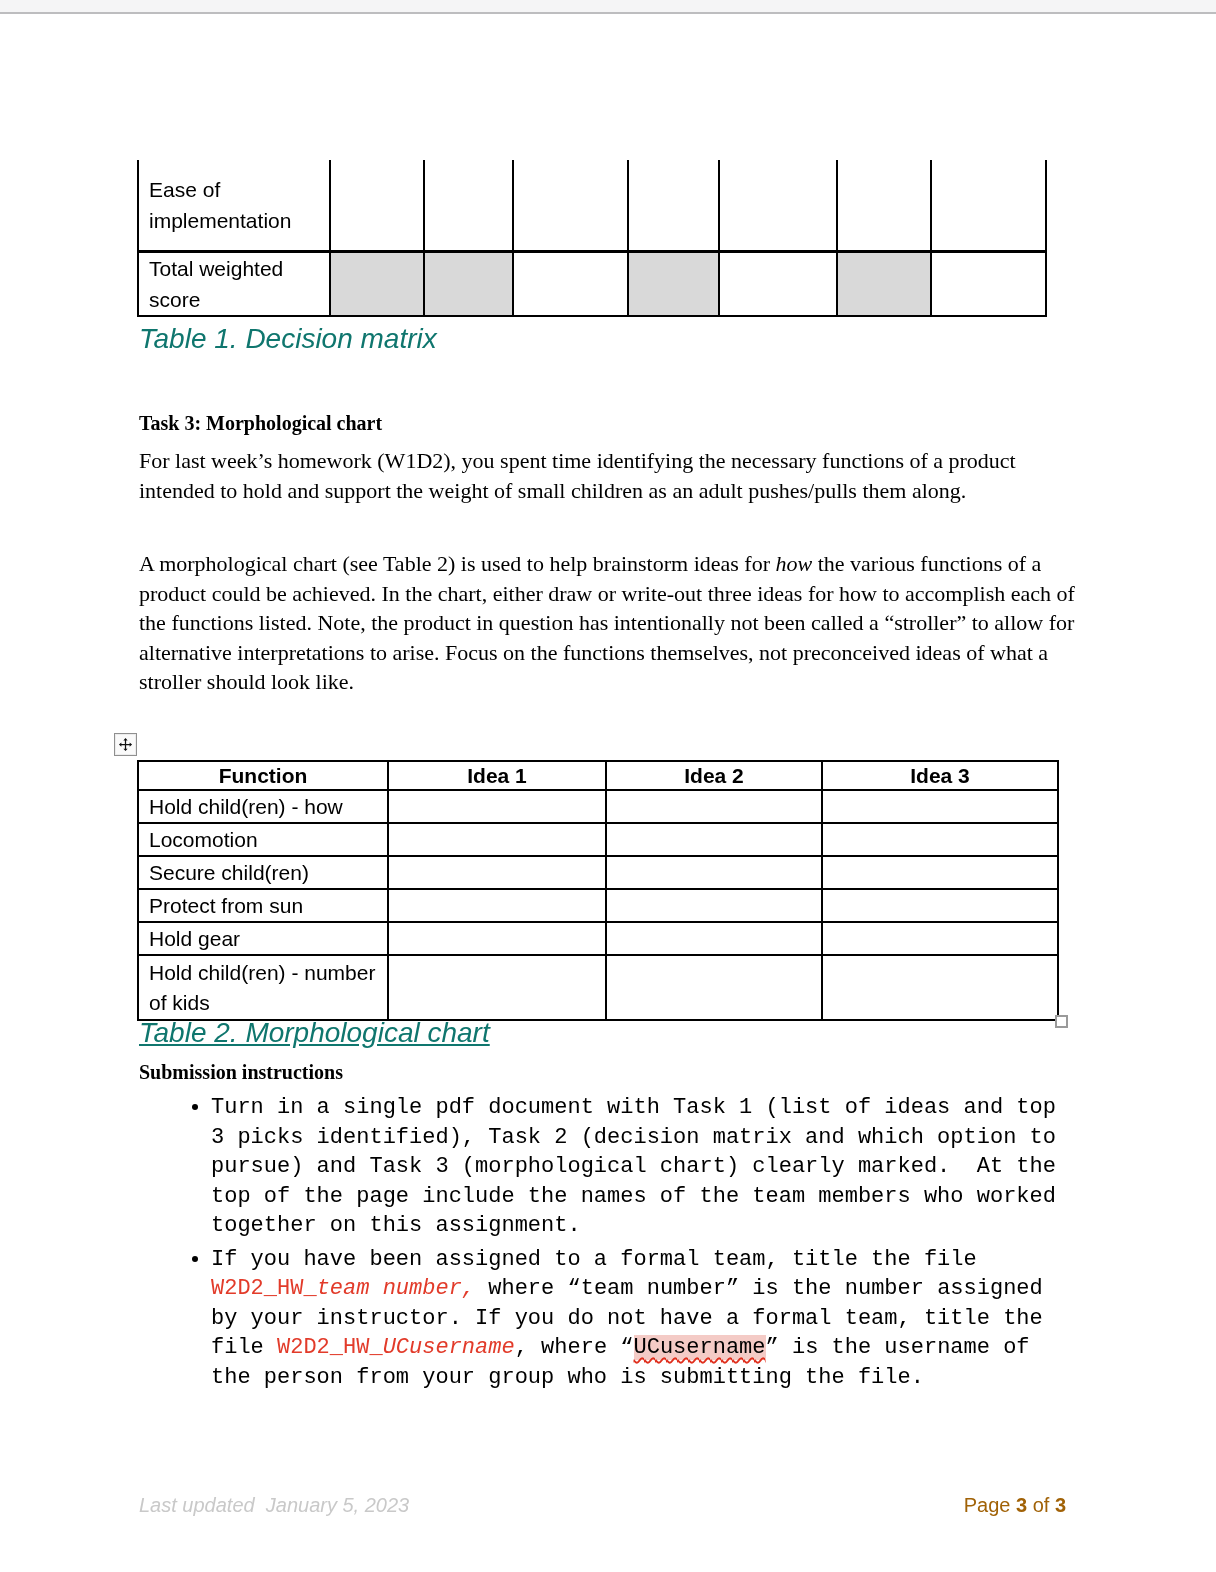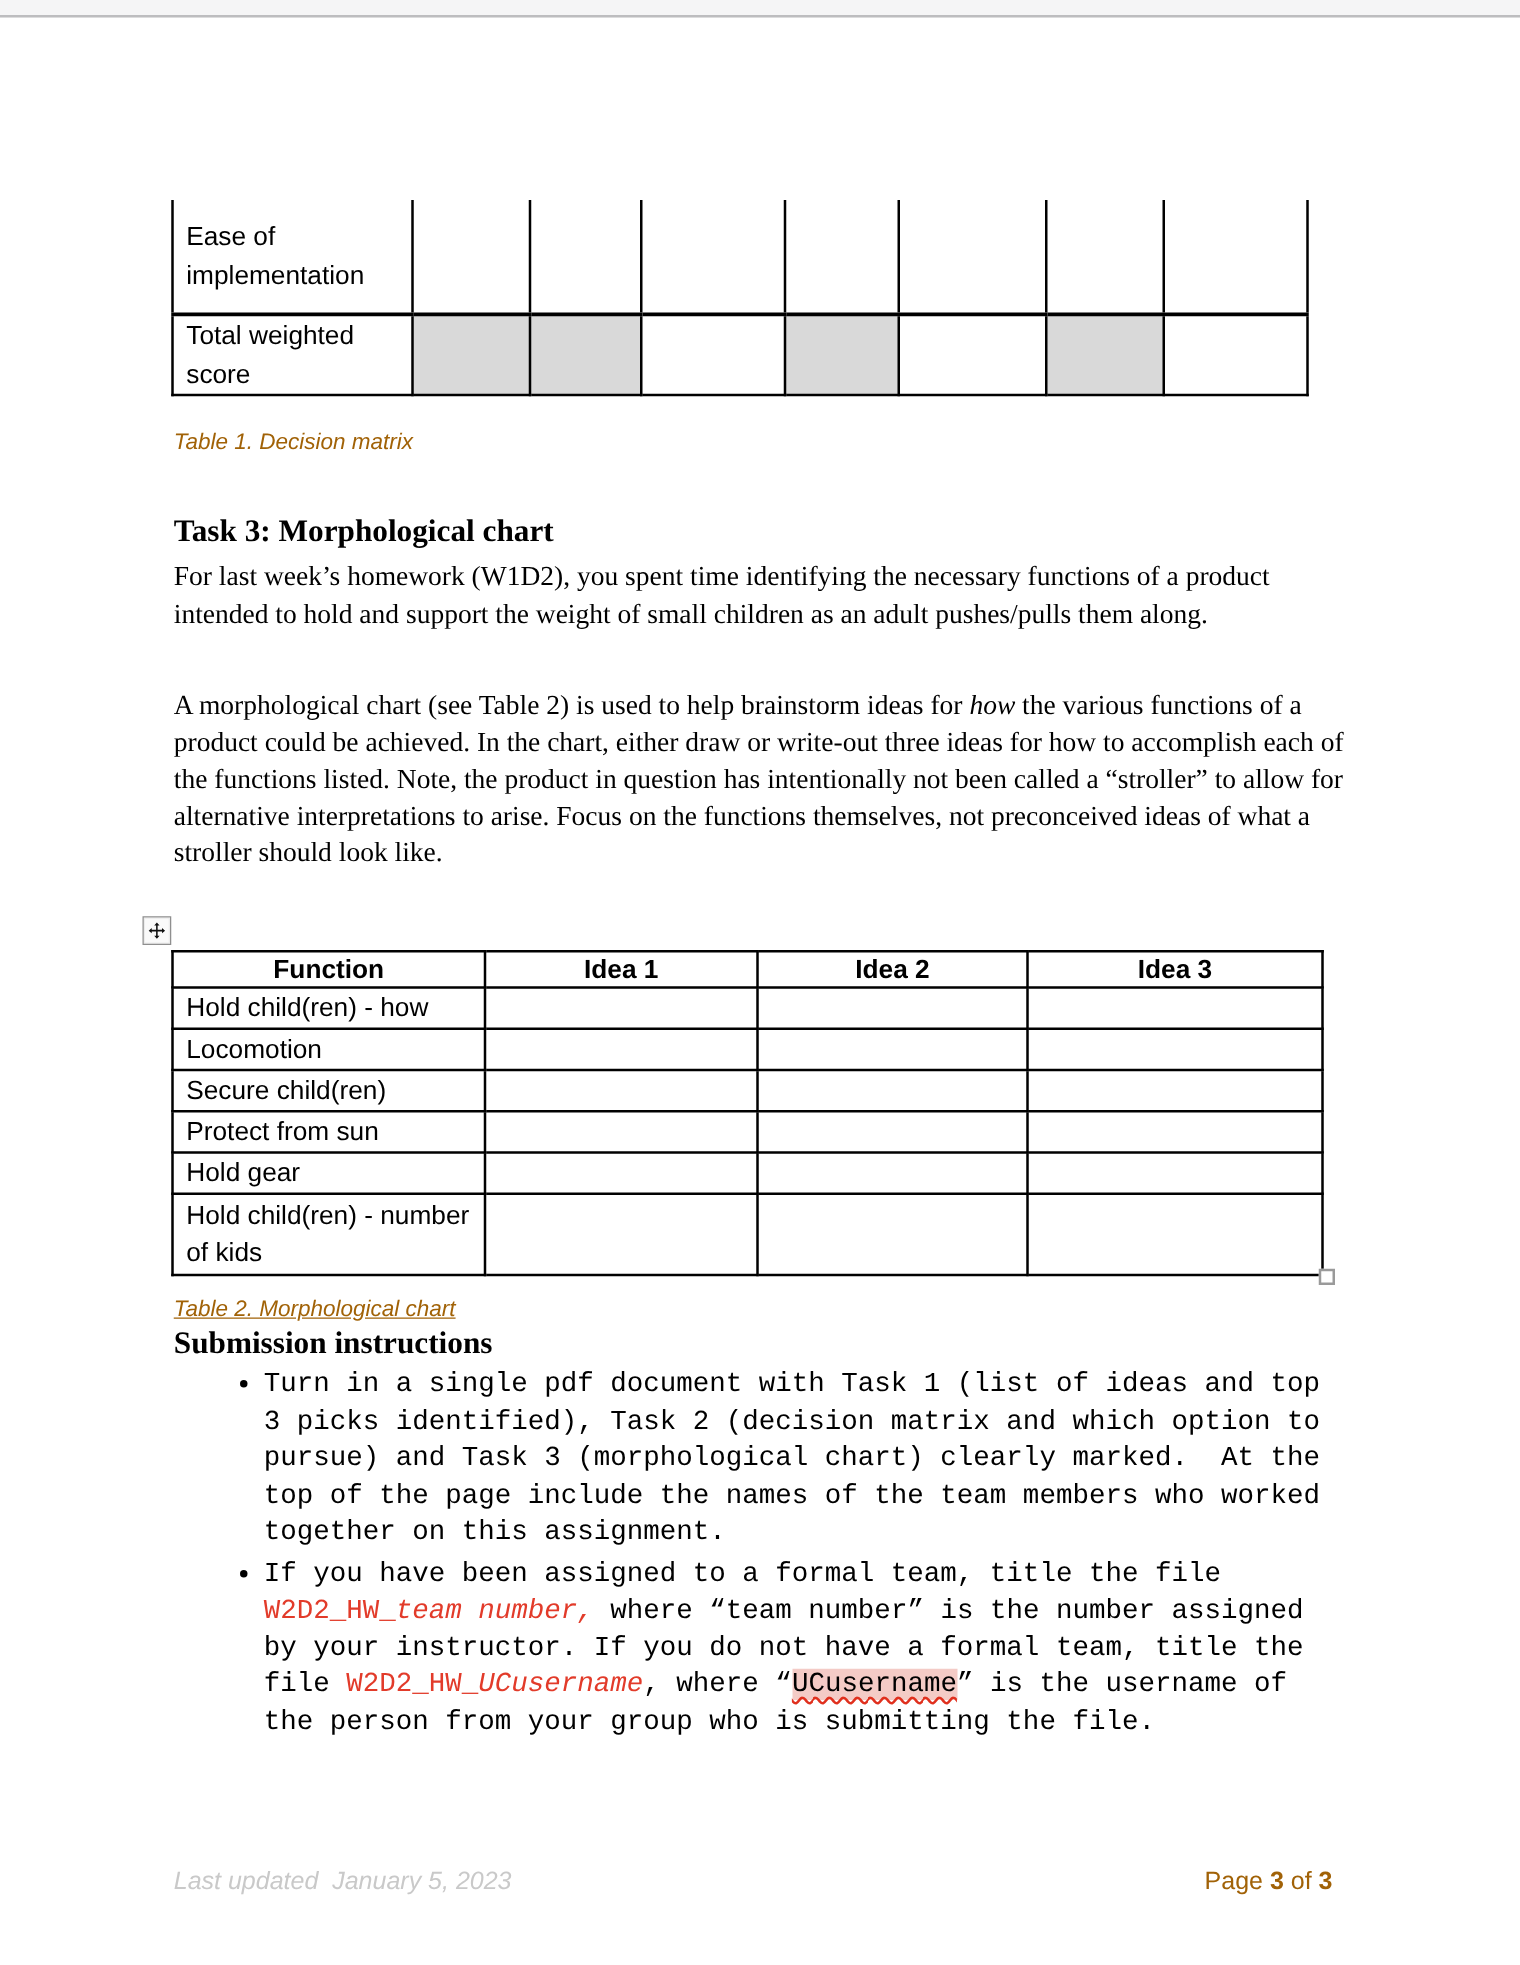--- a/index.html
+++ b/index.html
@@ -10,25 +10,25 @@
 
   
   .t1{position:absolute;left:137px;top:160px;width:908px;border-collapse:collapse;table-layout:fixed;
       font-family:"Liberation Sans",sans-serif;font-size:21px;line-height:31px;}
   .t1 td{border:2px solid #000;padding:0 4px 0 10px;vertical-align:middle;}
   .t1 tr.r1 td{border-top:none;height:90px;}
   .t1 tr.r2 td{border-top:3px solid #000;height:62px;}
   .t1 td.shade{background:var(--cell-shade);}
 
   .caption{position:absolute;font-family:"Liberation Sans",sans-serif;font-style:italic;
-      font-size:18px;color:#a16207;margin-top:20px;}
+      font-size:28px;color:#0f766e;}
   #cap1{left:139px;top:323px;}
   #cap2{left:139px;top:1017px;text-decoration:underline;}
 
-  .h-serif{position:absolute;font-weight:700;font-size:25px;font-family:"Liberation Serif",serif;}
+  .h-serif{position:absolute;font-weight:700;font-size:20px;font-family:"Liberation Serif",serif;}
   #h-task3{left:139px;top:412px;}
   #h-sub{left:139px;top:1061px;}
 
   .para{position:absolute;left:139px;width:945px;font-size:22px;line-height:29.5px;}
   #p1{top:446px;}
   #p2{top:549px;}
 
   
   .move-handle{position:absolute;left:114px;top:733px;width:21px;height:21px;background:#fafafa;
       border:1px solid #8f8f8f;box-shadow:inset 0 0 0 1px #ececec;display:flex;

